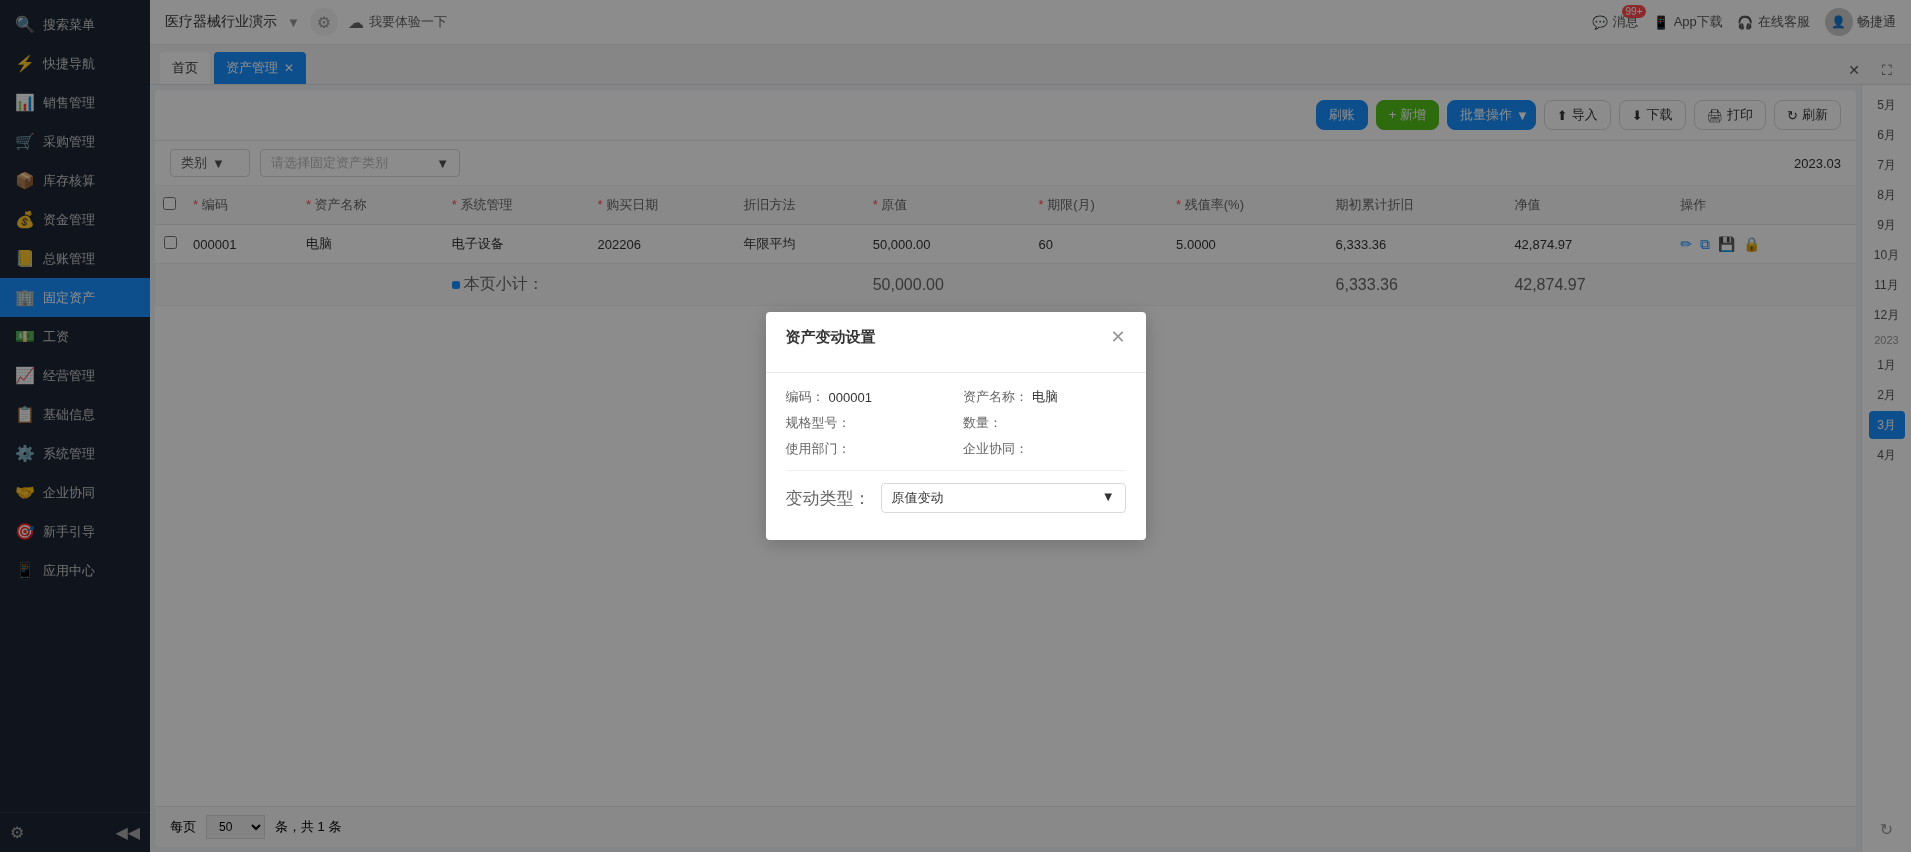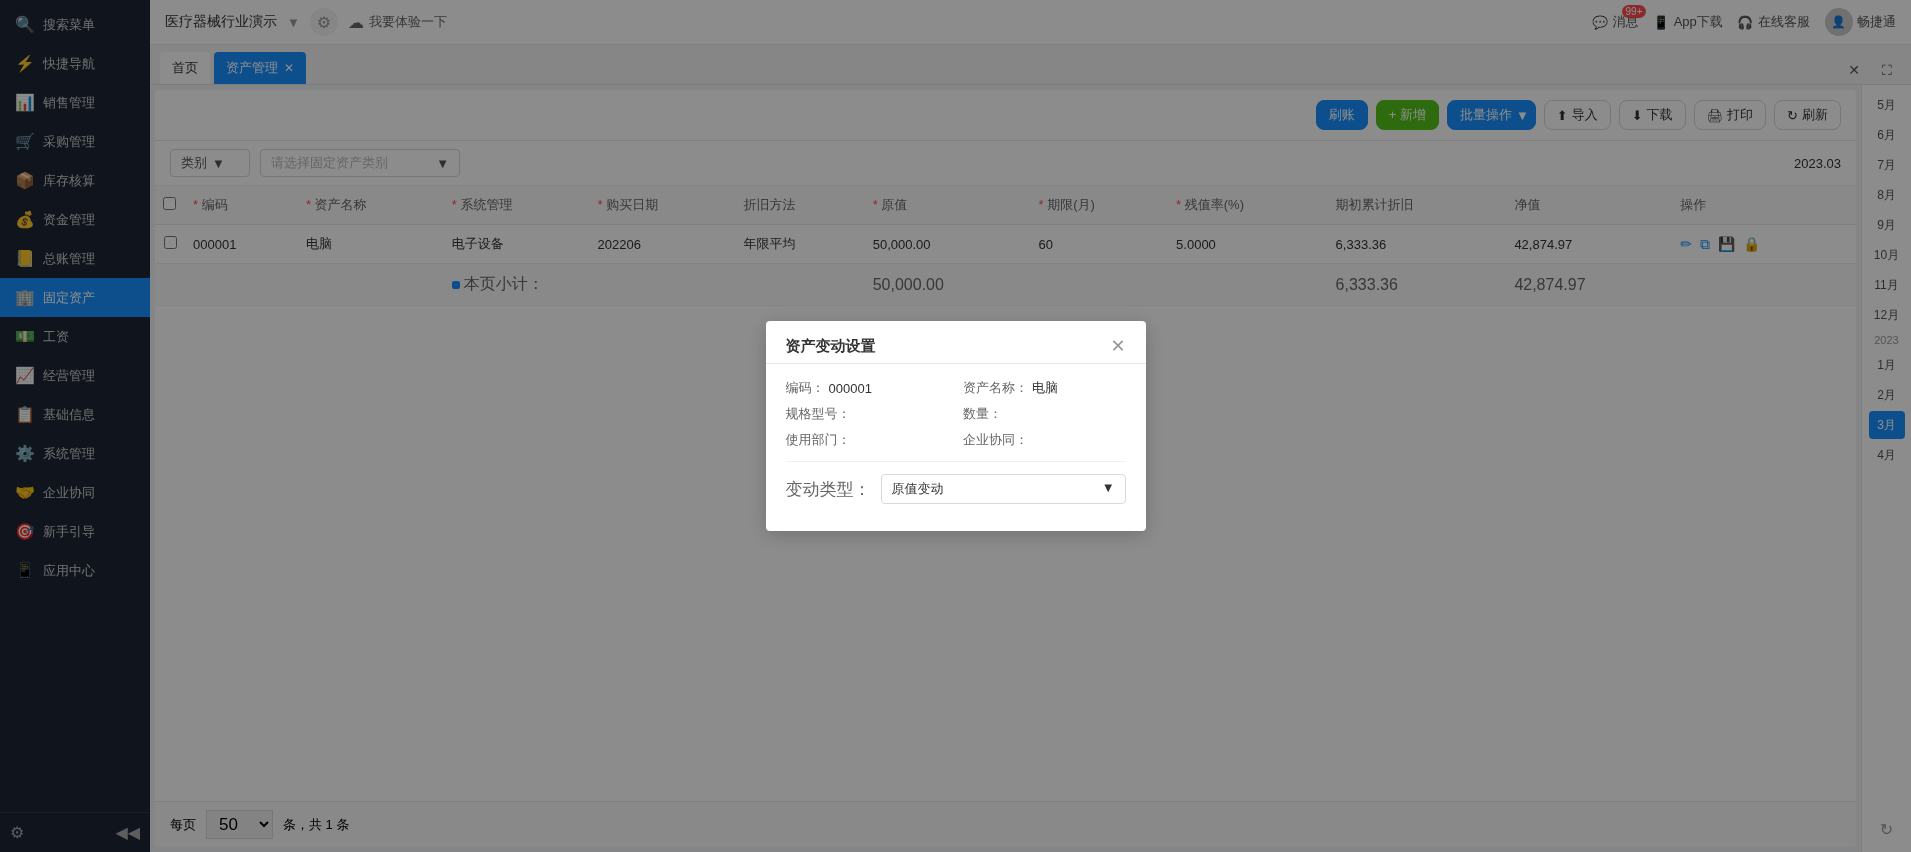--- a/index.html
+++ b/index.html
@@ -77,33 +77,33 @@
     .data-table th.required::before { content: '* '; color: #ff4d4f; }
     .data-table td { padding: 10px 8px; border-bottom: 1px solid #f0f0f0; color: #333; }
     .subtotal-row td { background: #fafafa; color: #666; font-size: 16px; }
     .checkbox-cell { width: 30px; text-align: center; }
     .row-actions { display: flex; gap: 8px; }
     .row-action-btn { color: #1890ff; cursor: pointer; font-size: 14px; }
     .row-action-btn.disabled { color: #ccc; cursor: default; }
 
     
     .table-footer { display: flex; align-items: center; padding: 8px 15px; border-top: 1px solid #e8e8e8; background: #fafafa; flex-shrink: 0; gap: 10px; }
-    .pagination-select { padding: 3px 8px; border: 1px solid #d9d9d9; border-radius: 0; font-size: 17px; }
+    .pagination-select { padding: 3px 8px; border: 1px solid #d9d9d9; border-radius: 0; font-size: 12px; }
 
     
     .right-panel { width: 50px; background: #fff; border-left: 1px solid #e8e8e8; display: flex; flex-direction: column; align-items: center; padding: 5px 0; flex-shrink: 0; overflow-y: auto; }
     .calendar-year { font-size: 11px; color: #999; padding: 4px 2px; }
     .calendar-month { width: 36px; height: 28px; display: flex; align-items: center; justify-content: center; font-size: 12px; color: #555; cursor: pointer; border-radius: 4px; margin: 1px 0; }
     .calendar-month.active { background: #1890ff; color: #fff; border-radius: 4px; }
     .refresh-icon-bottom { margin-top: auto; color: #999; cursor: pointer; font-size: 16px; padding: 8px; }
 
     
     .modal-overlay { position: fixed; top: 0; left: 0; width: 100%; height: 100%; background: rgba(0,0,0,0.45); z-index: 1000; display: flex; align-items: center; justify-content: center; }
     .modal { background: #fff; border-radius: 4px; width: 380px; box-shadow: 0 4px 20px rgba(0,0,0,0.2); }
-    .modal-header { display: flex; align-items: center; justify-content: space-between; padding: 14px 20px 6px; border-bottom: 1px solid #e8e8e8; }
+    .modal-header { display: flex; align-items: center; justify-content: space-between; padding: 14px 20px 24px; border-bottom: 1px solid #e8e8e8; }
     .modal-title { font-size: 15px; font-weight: bold; color: #333; }
     .modal-close { color: #999; cursor: pointer; font-size: 18px; }
     .modal-body { padding: 15px 20px; }
     .modal-info-grid { display: grid; grid-template-columns: 1fr 1fr; gap: 8px 15px; margin-bottom: 12px; padding-bottom: 12px; border-bottom: 1px solid #f0f0f0; }
     .info-item { display: flex; align-items: center; gap: 4px; font-size: 13px; }
     .info-label { color: #666; white-space: nowrap; }
     .info-value { color: #333; }
     .modal-form { margin-top: 10px; }
     .form-row { display: flex; align-items: center; gap: 10px; margin-bottom: 12px; }
     .form-label { color: #666; font-size: 17px; white-space: nowrap; min-width: 60px; }

